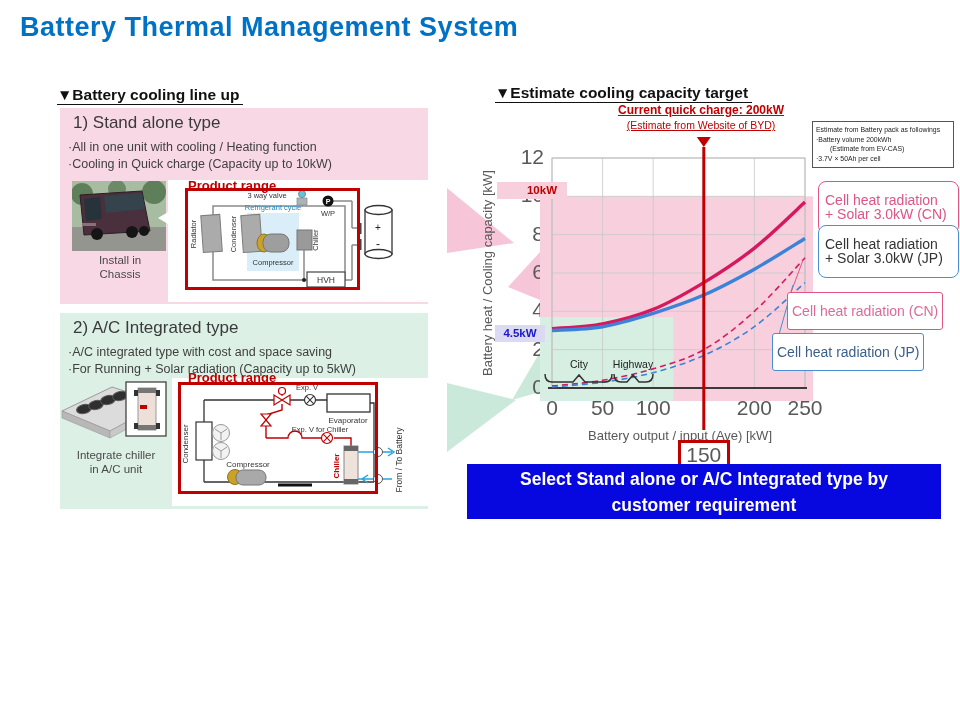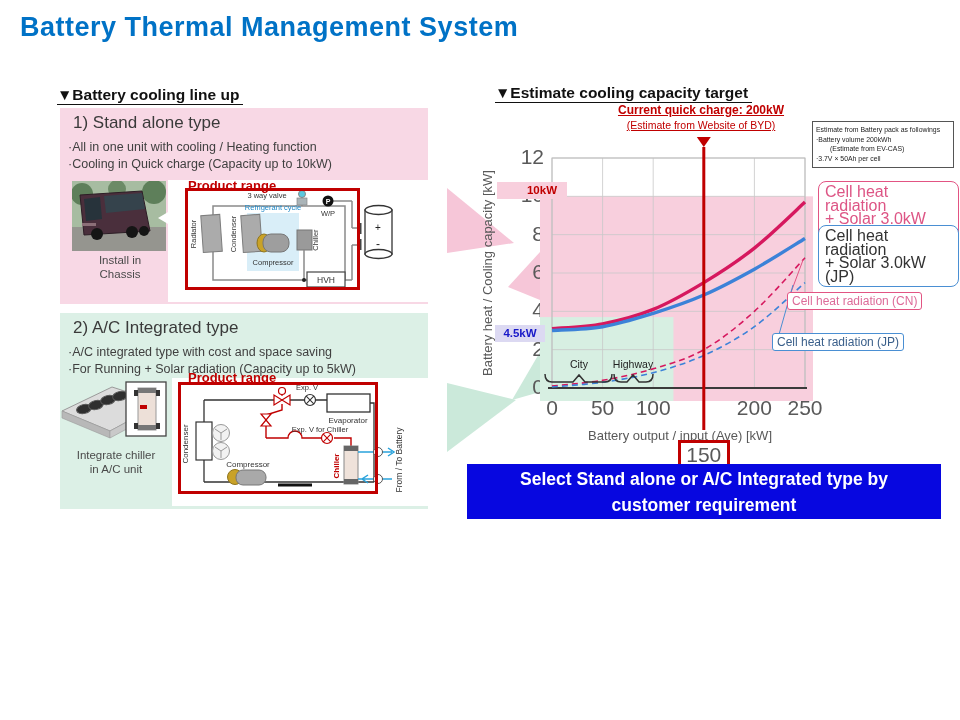--- a/index.html
+++ b/index.html
@@ -26,25 +26,25 @@
                 color:#c00000;text-decoration:underline;z-index:4;}
   #chart-annot2{left:565px;top:119px;width:272px;text-align:center;font-size:10.5px;
                 color:#c00000;text-decoration:underline;z-index:4;}
   #note-box{left:812px;top:121px;width:134px;border:1px solid #555;background:#fff;
             font-size:6.9px;color:#222;padding:3px 3px;line-height:1.4;z-index:4;}
   #note-box .indent{padding-left:14px;}
   #lab10{left:497px;top:182px;width:50px;height:17px;background:#f8cfdd;color:#c00000;
          font-size:11.5px;font-weight:bold;text-align:center;line-height:17px;z-index:4;padding-left:20px;}
   #lab45{left:495px;top:325px;width:50px;height:17px;background:#dcd9f2;color:#1818c8;
          font-size:11.5px;font-weight:bold;text-align:center;line-height:17px;z-index:4;}
-  .leg-big{position:absolute;width:127px;background:#fff;border-radius:8px;padding:3px 6px;
-           font-size:16px;line-height:13.5px;z-index:4;}
+  .leg-big{position:absolute;width:127px;background:#fff;border-radius:8px;padding:12px 6px;
+           font-size:14px;line-height:13.5px;z-index:4;}
   #leg-cn{left:818px;top:181px;border:1.6px solid #e25483;color:#dd5585;}
   #leg-jp{left:818px;top:225px;border:1.6px solid #4a8fd3;color:#333;}
-  .leg-small{position:absolute;background:#fff;border-radius:3px;padding:1px 4px;font-size:12px;z-index:4;}
+  .leg-small{position:absolute;background:#fff;border-radius:3px;padding:10px 4px;font-size:14px;z-index:4;}
   #leg-cn-s{left:787px;top:292px;border:1px solid #e25483;color:#dd6b99;}
   #leg-jp-s{left:772px;top:333px;border:1px solid #4a8fd3;color:#3a5f8a;}
   .xtick{position:absolute;top:396px;width:52px;text-align:center;font-size:21px;color:#595959;
          box-sizing:border-box;z-index:3;}
   .xtick.hl{border:3px solid #c00000;margin-top:44px;}
   .ytick{position:absolute;left:500px;width:44px;text-align:right;font-size:21px;color:#595959;z-index:1;}
   #xaxis-title{left:545px;top:428px;width:270px;text-align:center;font-size:13px;color:#595959;z-index:3;}
   #yaxis-title{left:487px;top:273px;transform:translate(-50%,-50%) rotate(-90deg);white-space:nowrap;
                font-size:13px;color:#595959;z-index:1;}
   

